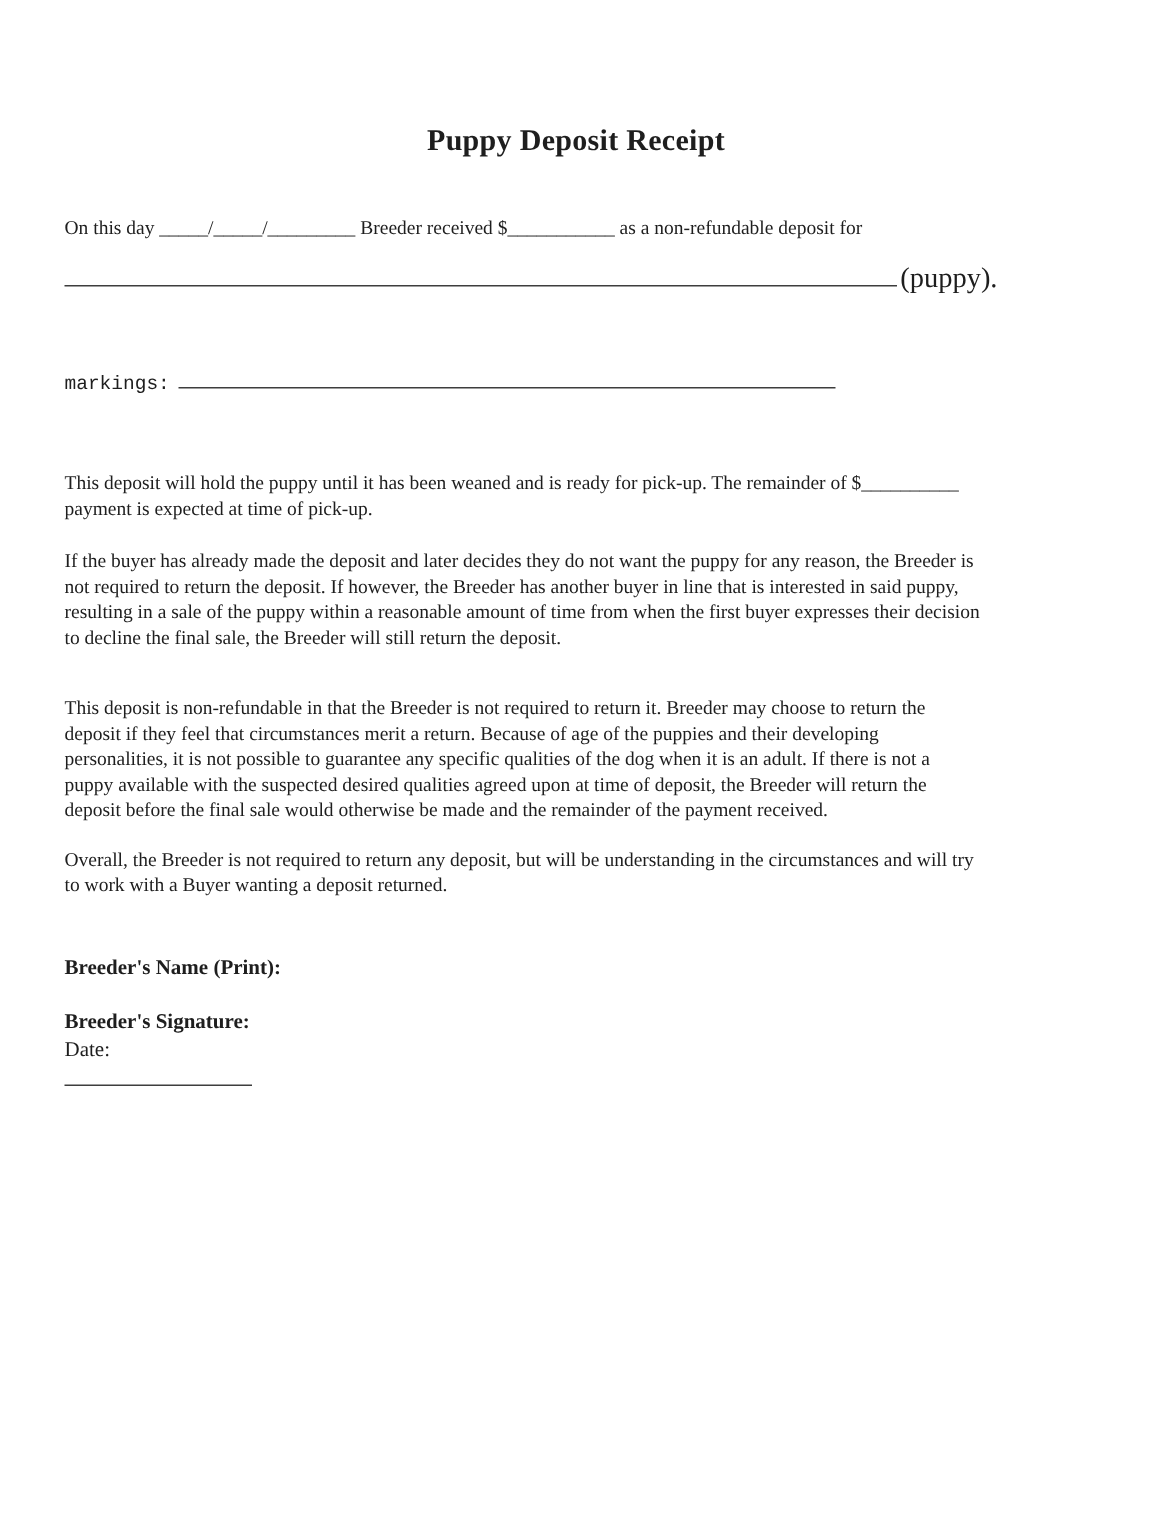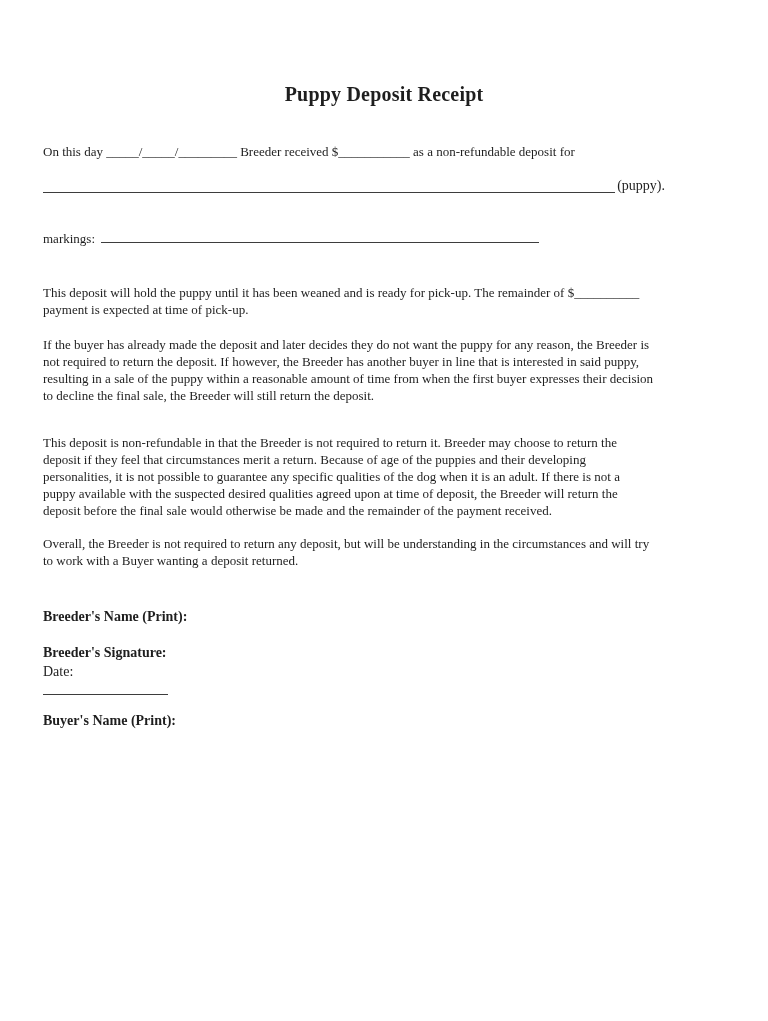--- a/index.html
+++ b/index.html
@@ -27,34 +27,34 @@
     line-height: 24px;
     letter-spacing: 0.2px;
   }
   .para {
     font-size: 13px;
     line-height: 17px;
     white-space: pre-line;
     max-width: 705px;
   }
   .p-opening   { margin-top: 37px; }
-  .puppy-row   { display: flex; align-items: center; margin-top: 17px; font-size: 14px; line-height: 17px; max-width: 622px; }
+  .puppy-row   { display: flex; align-items: flex-start; margin-top: 17px; font-size: 19px; line-height: 17px; max-width: 622px; }
   .p-desc      { margin-top: 18px; }
-  .p-hold      { margin-top: 20px; }
+  .p-hold      { margin-top: 32px; }
   .p-nonref    { margin-top: 30px; }
   .p-decline   { margin-top: 18px; }
   .p-overall   { margin-top: 16px; }
   .blank {
     display: inline-block;
     border-bottom: 1.3px solid #3d3d3d;
     height: 13px;
     vertical-align: baseline;
   }
   .puppy-row .blank { flex: 1; margin-right: 2px; }
-  .markings-row { margin-top: 0; }
+  .markings-row { margin-top: 16px; font-family: Liberation Mono, monospace; }
   .markings-blank { width: 438px; margin-left: 6px; }
   .sig-section { margin-top: 39px; }
   .sig-row {
     display: flex;
     align-items: baseline;
     font-size: 14px;
     line-height: 18px;
     margin-bottom: 17px;
     flex-direction: column;
   }

